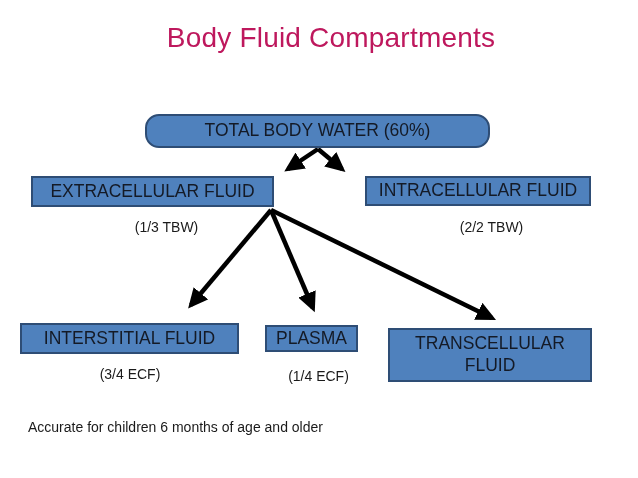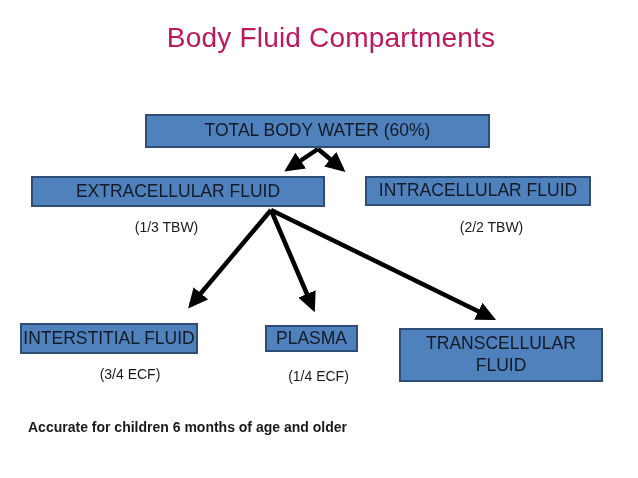--- a/index.html
+++ b/index.html
@@ -31,42 +31,42 @@
     background: #4f81bd;
     border: 2px solid #2e4d75;
     color: #141a26;
     font-size: 17.5px;
     display: flex;
     align-items: center;
     justify-content: center;
     text-align: center;
     line-height: 1.25;
   }
-  .node-tbw          { left:145px; top:114px; width:345px; height:34px; }
-  .node-ecf          { left:31px;  top:176px; width:294px; height:31px; }
+  .node-tbw          { left:145px; top:114px; width:345px; height:34px;border-radius:14px; }
+  .node-ecf          { left:31px;  top:176px; width:243px; height:31px; }
   .node-icf          { left:365px; top:176px; width:226px; height:30px; }
-  .node-interstitial { left:20px;  top:323px; width:178px; height:31px; }
+  .node-interstitial { left:20px;  top:323px; width:219px; height:31px; }
   .node-plasma       { left:265px; top:325px; width:93px; height:27px; }
-  .node-transcellular{ left:399px; top:328px; width:204px; height:54px; padding:4px 24px; }
+  .node-transcellular{ left:388px; top:328px; width:204px; height:54px; padding:4px 24px; }
   .sublabel {
     position: absolute;
     text-align: center;
     font-size: 14px;
     color: #1a1a1a;
   }
   .sub-ecf   { left:31px;  top:219px; width:271px; }
   .sub-icf   { left:365px; top:219px; width:253px; }
   .sub-inter { left:20px;  top:366px; width:220px; }
   .sub-plasma{ left:265px; top:368px; width:107px; }
   .footnote {
     position: absolute;
     left: 28px;
     top: 419px;
     font-size: 14px;
-    font-weight: bold;
+    font-weight: normal;
     color: #1a1a1a;
   }
   .arrow-layer {
     position: absolute;
     left: 0; top: 0;
     width: 638px;
     height: 478px;
     pointer-events: none;
   }
 </style>

